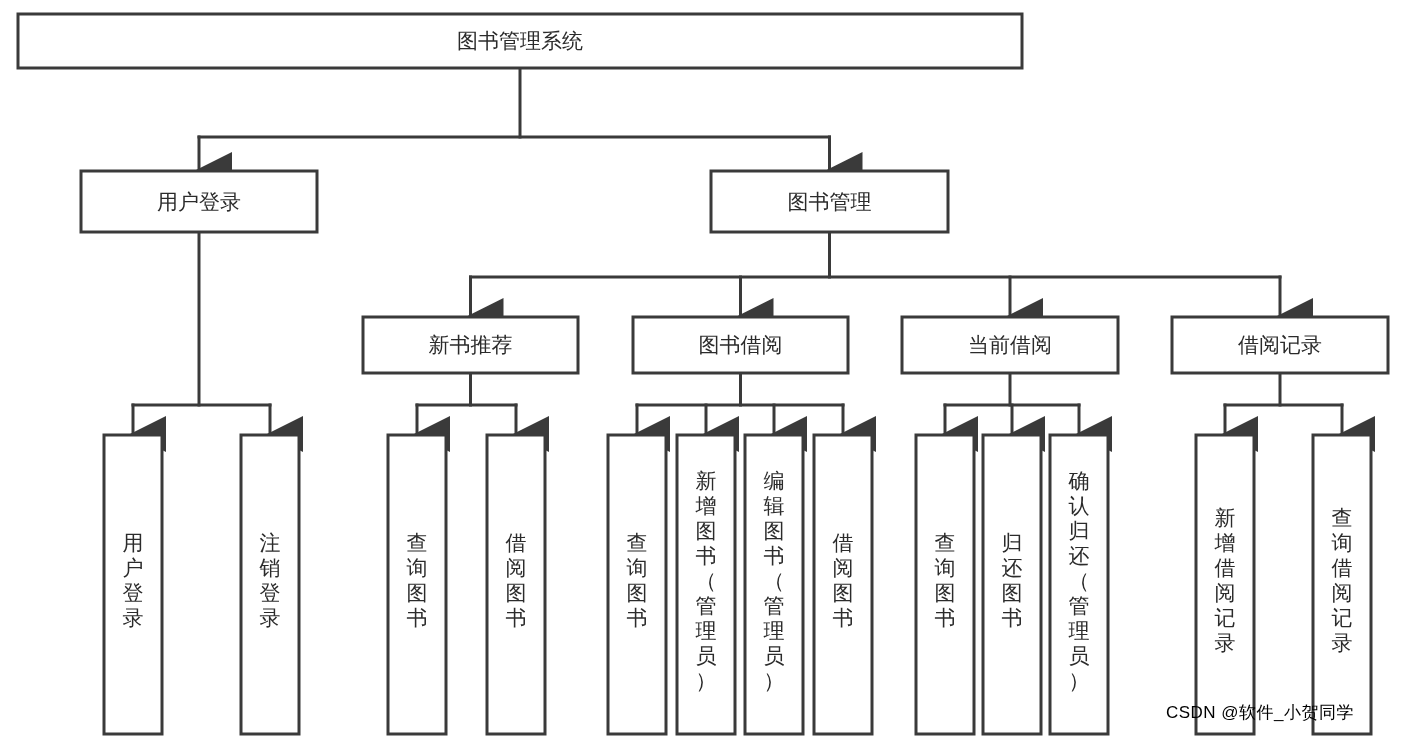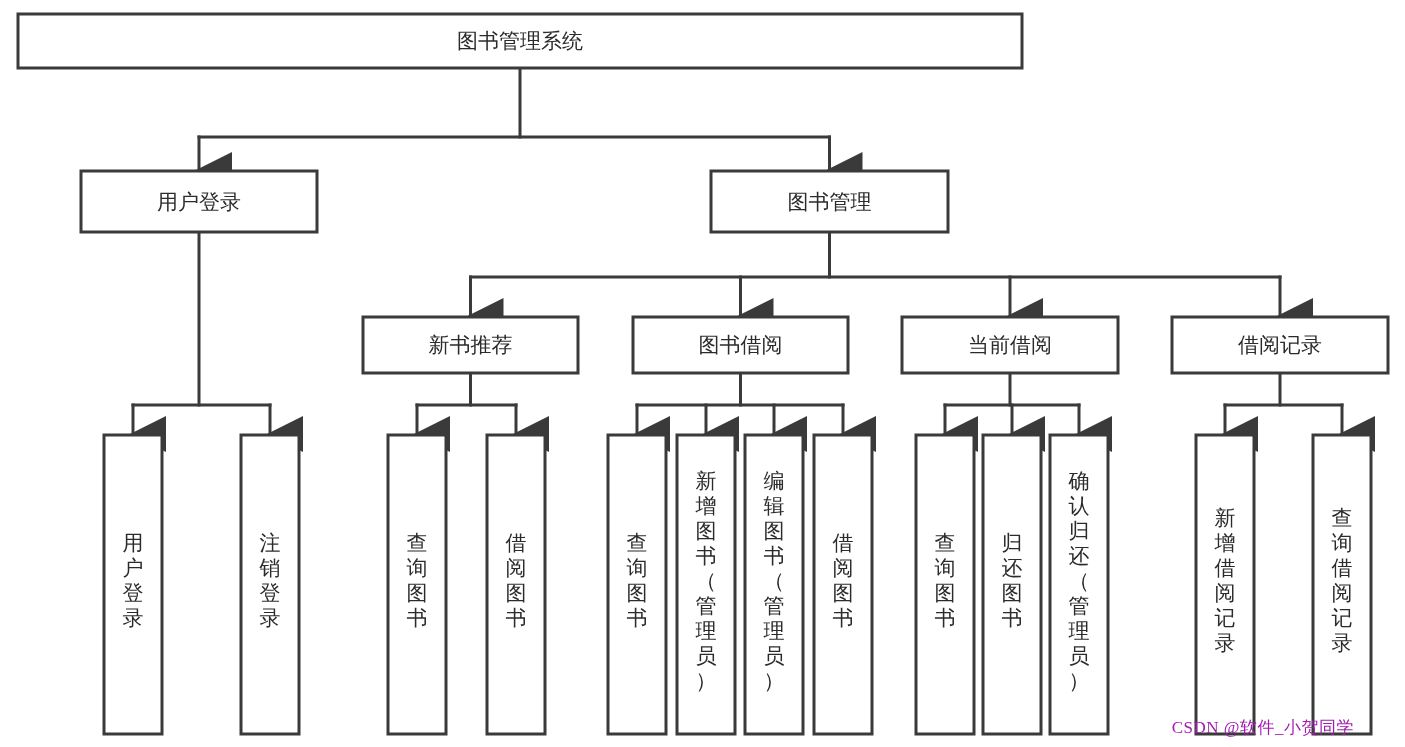--- a/index.html
+++ b/index.html
@@ -50,24 +50,24 @@
     fill: none;
     stroke-linecap: square;
   }
   .arrow-head {
     fill: #3a3a3a;
     stroke: none;
   }
   .watermark {
     position: absolute;
     right: 10px;
-    bottom: 8px;
-    font-family: Liberation Serif, serif;
+    bottom: 23px;
+    font-family: Liberation Sans, sans-serif;
     font-size: 17px;
-    color: #a21caf;
+    color: #000000;
     white-space: nowrap;
     letter-spacing: 0.5px;
   }
 </style>
 </head>
 <body>
 
 <div id="diagram-root">
   <svg class="flow" viewBox="0 0 1405 747" xmlns="http://www.w3.org/2000/svg">
     <defs>

